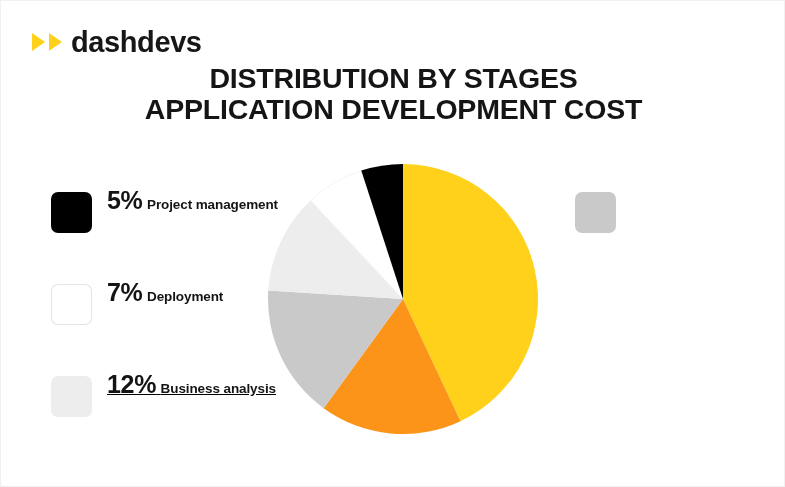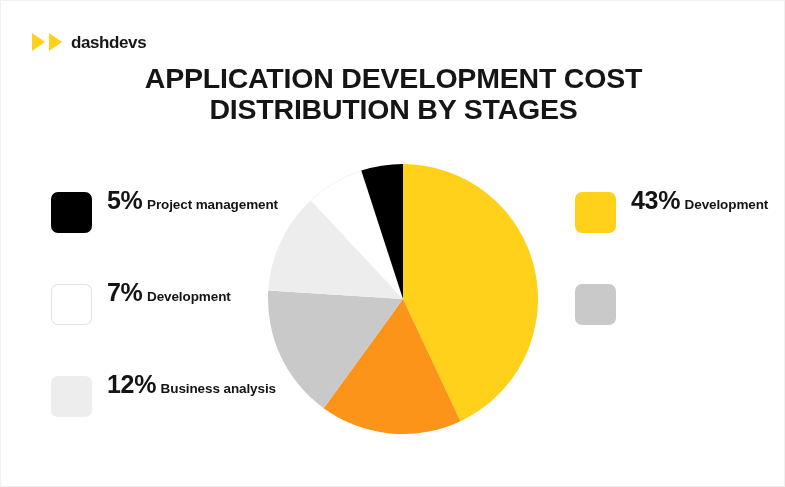--- a/index.html
+++ b/index.html
@@ -37,21 +37,21 @@
     margin-right: 9px;
   }
   .tri {
     width: 0;
     height: 0;
     border-top: 9px solid transparent;
     border-bottom: 9px solid transparent;
     border-left: 13px solid #FFD11A;
   }
   .logo-text {
-    font-size: 17px;
+    font-size: 29px;
     font-weight: bold;
     color: #17171a;
     letter-spacing: -0.4px;
     line-height: 1;
   }
 
   
   .title {
     position: absolute;
     left: 0;
@@ -83,21 +83,21 @@
   }
   .legend-left  { left: 50px;  width: 240px; }
   .legend-right { left: 574px; width: 200px; }
 
   .legend-item {
     display: flex;
     align-items: flex-start;
     height: 56px;
     margin-bottom: 36px;
   }
-  .legend-item:last-child { margin-bottom: 0; }
+  .legend-item:last-child { margin-bottom: 0; text-decoration: underline; }
 
   .swatch {
     width: 41px;
     height: 41px;
     border-radius: 7px;
     flex: 0 0 41px;
     margin-top: 5px;
   }
   .swatch.outlined {
     box-shadow: inset 0 0 0 1px #e4e4e4;
@@ -131,22 +131,22 @@
 
   <div class="logo">
     <span class="logo-marks">
       <span class="tri" style="border-left-color: rgb(255, 209, 26);"></span>
       <span class="tri" style="border-left-color: rgb(255, 209, 26);"></span>
     </span>
     <span class="logo-text">dashdevs</span>
   </div>
 
   <div class="title">
+    <span class="title-line">DISTRIBUTION BY STAGES</span>
     <span class="title-line">APPLICATION DEVELOPMENT COST</span>
-    <span class="title-line">DISTRIBUTION BY STAGES</span>
   </div>
 
   <div class="pie-wrap">
     <svg class="pie-svg" width="270" height="270" viewBox="0 0 270 270">
       <g id="pie-slices">
           <path d="M 135 135 L 135 0 A 135 135 0 0 1 192.4802043612848 257.1516520829126 Z" fill="#FFD11A"></path>
           <path d="M 135 135 L 192.4802043612848 257.1516520829126 A 135 135 0 0 1 55.64899094051614 244.2172942406179 Z" fill="#FB9419"></path>
           <path d="M 135 135 L 55.64899094051614 244.2172942406179 A 135 135 0 0 1 0.266391662183338 126.5232798635427 Z" fill="#C9C9C9"></path>
           <path d="M 135 135 L 0.266391662183338 126.5232798635427 A 135 135 0 0 1 42.586140699626995 36.58923529810947 Z" fill="#EDEDED"></path>
           <path d="M 135 135 L 42.586140699626995 36.58923529810947 A 135 135 0 0 1 93.28270575938208 6.607370300154287 Z" fill="#FFFFFF" stroke="#f4f4f4" stroke-width="1"></path>
@@ -160,38 +160,31 @@
       <span class="swatch" style="background: rgb(0, 0, 0);"></span>
       <span class="legend-text">
         <span class="legend-pct">5%</span>
         <span class="legend-label">Project management</span>
       </span>
     </div>
     <div class="legend-item">
       <span class="swatch outlined" style="background: rgb(255, 255, 255);"></span>
       <span class="legend-text">
         <span class="legend-pct">7%</span>
-        <span class="legend-label">Development</span>
+        <span class="legend-label">Deployment</span>
       </span>
     </div>
     <div class="legend-item">
       <span class="swatch" style="background: rgb(237, 237, 237);"></span>
       <span class="legend-text">
         <span class="legend-pct">12%</span>
         <span class="legend-label">Business analysis</span>
       </span>
     </div>
   </div>
 
   <div class="legend legend-right">
     <div class="legend-item">
-      <span class="swatch" style="background: rgb(255, 209, 26);"></span>
-      <span class="legend-text">
-        <span class="legend-pct">43%</span>
-        <span class="legend-label">Development</span>
-      </span>
-    </div>
-    <div class="legend-item">
       <span class="swatch" style="background: rgb(201, 201, 201);"></span>
     </div>
   </div>
 
 </div>
 
 </body></html>

